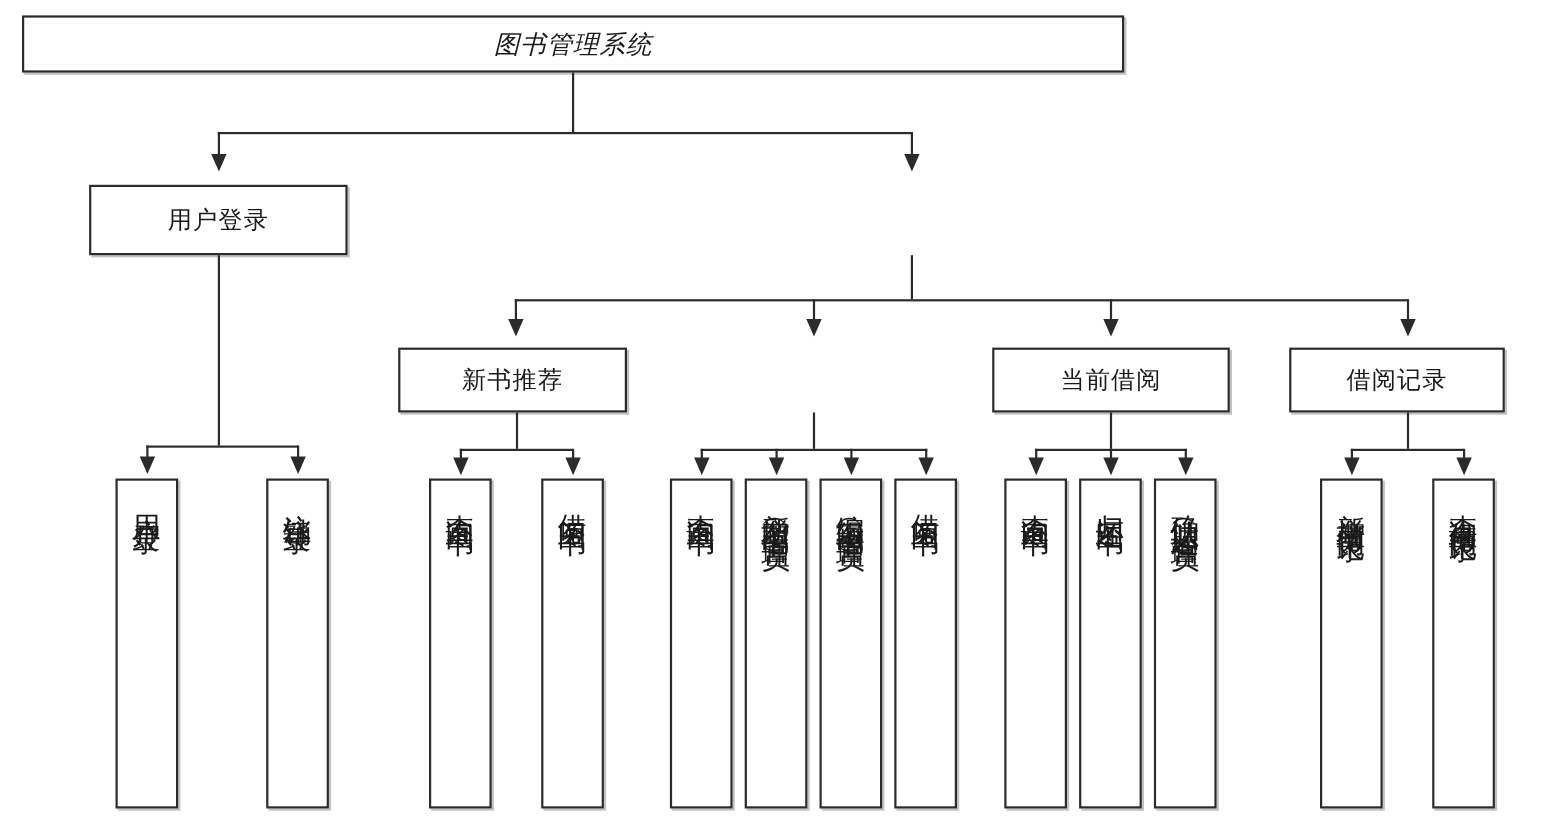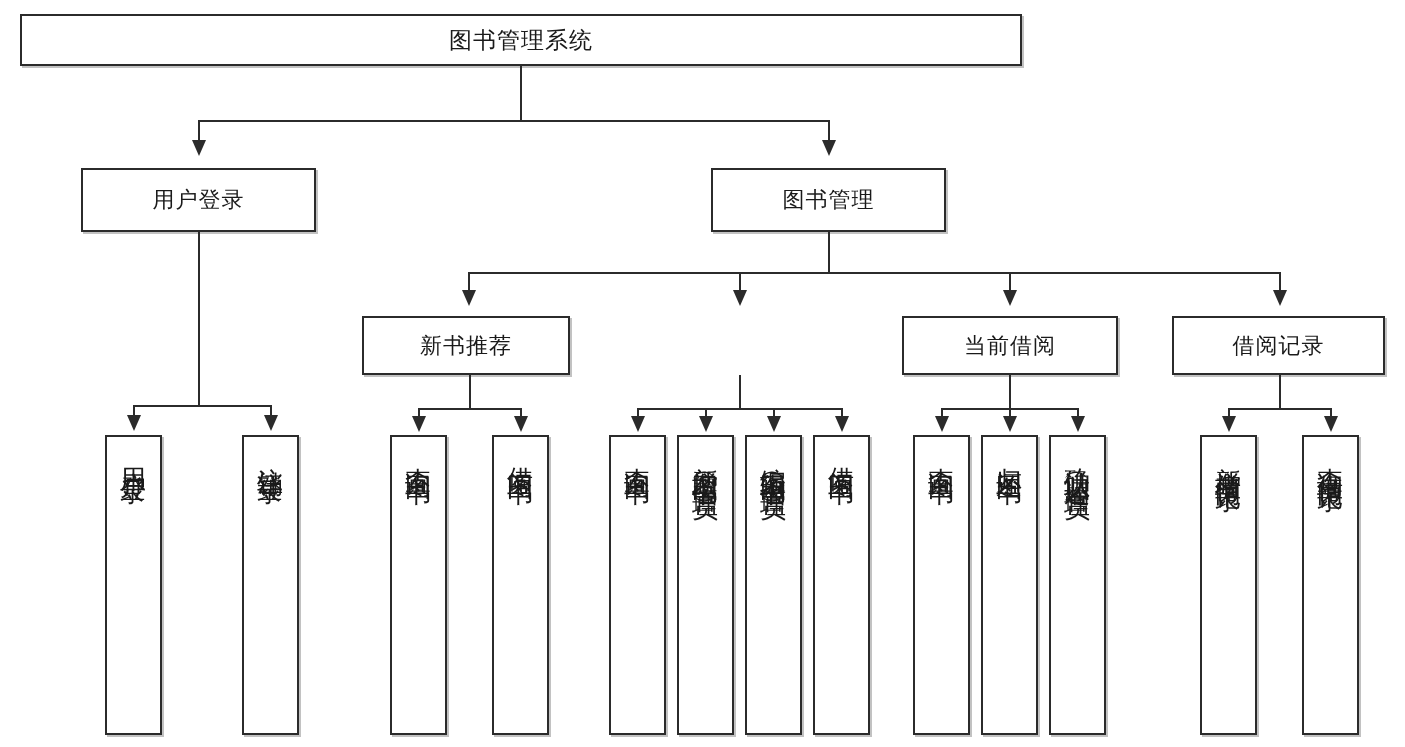--- a/index.html
+++ b/index.html
@@ -67,38 +67,35 @@
     color:#b9b9b9;
     white-space:nowrap;
     letter-spacing:.5px;
   }
 </style>
 </head>
 <body>
 
 <div id="stage">
 
-  <div class="node h root" style="left:20px;top:14px;width:1002px;height:52px;">
+  <div class="node h root" style="left:20px;top:14px;width:1002px;height:52px;font-style:italic;">
     <span class="lbl">图书管理系统</span>
   </div>
 
   <div class="ln v" style="left:520px;top:66px;height:54px;"></div>
   <div class="ln h" style="left:198px;top:120px;width:632px;"></div>
   <div class="ln v" style="left:198px;top:120px;height:22px;"></div>
   <div class="ln v" style="left:828px;top:120px;height:22px;"></div>
   <div class="arrow" style="left:192px;top:140px;"></div>
   <div class="arrow" style="left:822px;top:140px;"></div>
 
   <div class="node h" style="left:81px;top:168px;width:235px;height:64px;">
     <span class="lbl">用户登录</span>
   </div>
 
-  <div class="node h" style="left:711px;top:168px;width:235px;height:64px;">
-    <span class="lbl">图书管理</span>
-  </div>
 
   <div class="ln v" style="left:198px;top:232px;height:173px;"></div>
   <div class="ln h" style="left:133px;top:405px;width:138px;"></div>
   <div class="ln v" style="left:133px;top:405px;height:12px;"></div>
   <div class="ln v" style="left:270px;top:405px;height:12px;"></div>
   <div class="arrow" style="left:127px;top:415px;"></div>
   <div class="arrow" style="left:264px;top:415px;"></div>
 
   <div class="ln v" style="left:828px;top:232px;height:40px;"></div>
   <div class="ln h" style="left:468px;top:272px;width:812px;"></div>
@@ -110,21 +107,21 @@
   <div class="arrow" style="left:733px;top:290px;"></div>
   <div class="arrow" style="left:1003px;top:290px;"></div>
   <div class="arrow" style="left:1273px;top:290px;"></div>
 
   <div class="node h" style="left:362px;top:316px;width:208px;height:59px;">
     <span class="lbl">新书推荐</span>
   </div>
   <div class="node h" style="left:902px;top:316px;width:216px;height:59px;">
     <span class="lbl">当前借阅</span>
   </div>
-  <div class="node h" style="left:1172px;top:316px;width:213px;height:59px;">
+  <div class="node h" style="left:1172px;top:316px;width:196px;height:59px;">
     <span class="lbl">借阅记录</span>
   </div>
 
   <div class="ln v" style="left:469px;top:375px;height:33px;"></div>
   <div class="ln h" style="left:418px;top:408px;width:103px;"></div>
   <div class="ln v" style="left:418px;top:408px;height:10px;"></div>
   <div class="ln v" style="left:520px;top:408px;height:10px;"></div>
   <div class="arrow" style="left:412px;top:416px;"></div>
   <div class="arrow" style="left:514px;top:416px;"></div>
 

